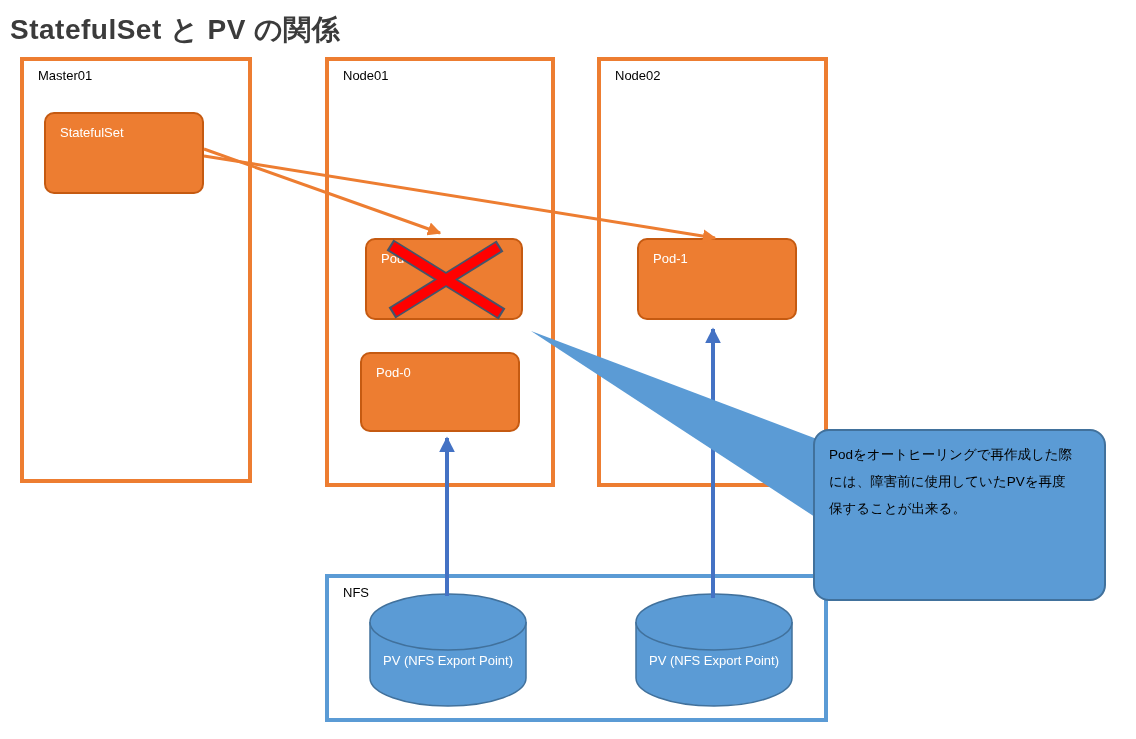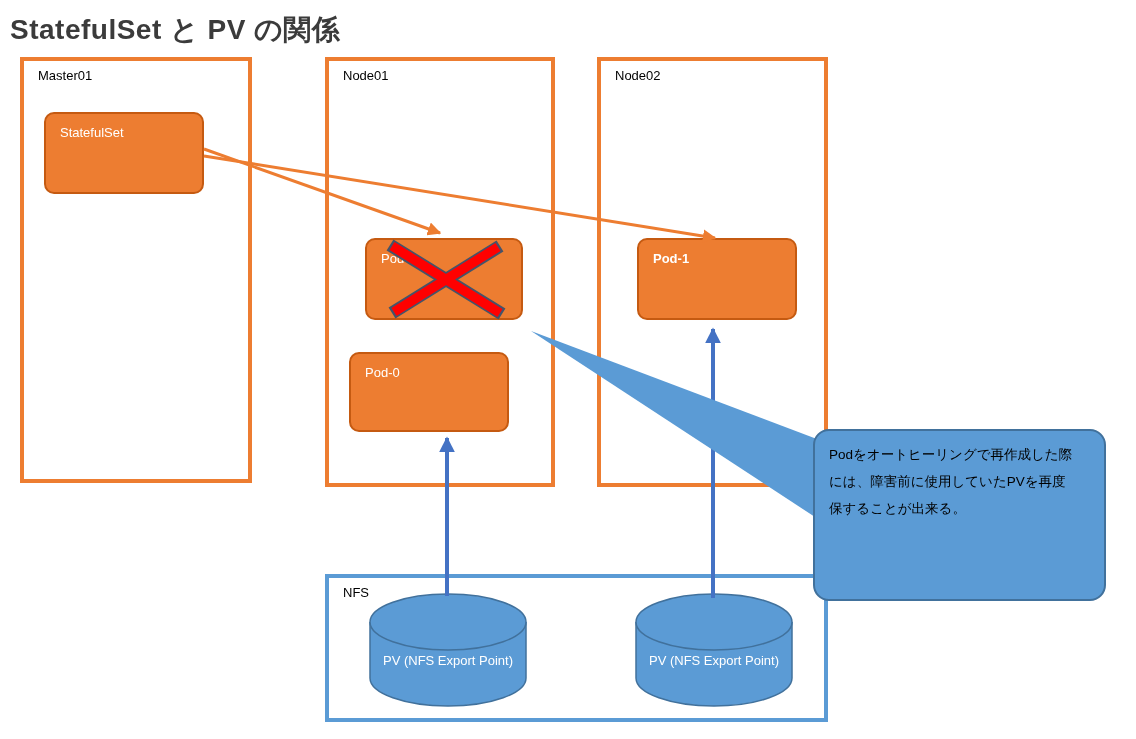--- a/index.html
+++ b/index.html
@@ -19,22 +19,22 @@
   #box-node02{left:597px;top:57px;width:231px;height:430px;text-align:center;}
   #box-nfs{left:325px;top:574px;width:503px;height:148px;border-color:#5B9BD5;}
   
   .shape{
     position:absolute;background:#ED7D31;border:2px solid #C55A11;border-radius:10px;
     box-sizing:border-box;z-index:1;
   }
   .shape .shape-label{position:absolute;left:14px;top:11px;font-size:13px;color:#ffffff;}
   #shape-statefulset{left:44px;top:112px;width:160px;height:82px;}
   #shape-pod{left:365px;top:238px;width:158px;height:82px;}
-  #shape-pod0{left:349px;top:352px;width:160px;height:80px;}
-  #shape-pod1{left:637px;top:238px;width:160px;height:82px;font-weight:bold;}
+  #shape-pod0{left:360px;top:352px;width:160px;height:80px;}
+  #shape-pod1{left:637px;top:238px;width:160px;height:82px;}
   
   #overlay{position:absolute;left:0;top:0;width:1136px;height:739px;z-index:2;pointer-events:none;}
   
   .pv-label{
     position:absolute;z-index:3;font-size:13px;color:#ffffff;text-align:center;width:156px;
   }
   #pv0-label{left:370px;top:653px;}
   #pv1-label{left:636px;top:653px;}
   
   .callout{

